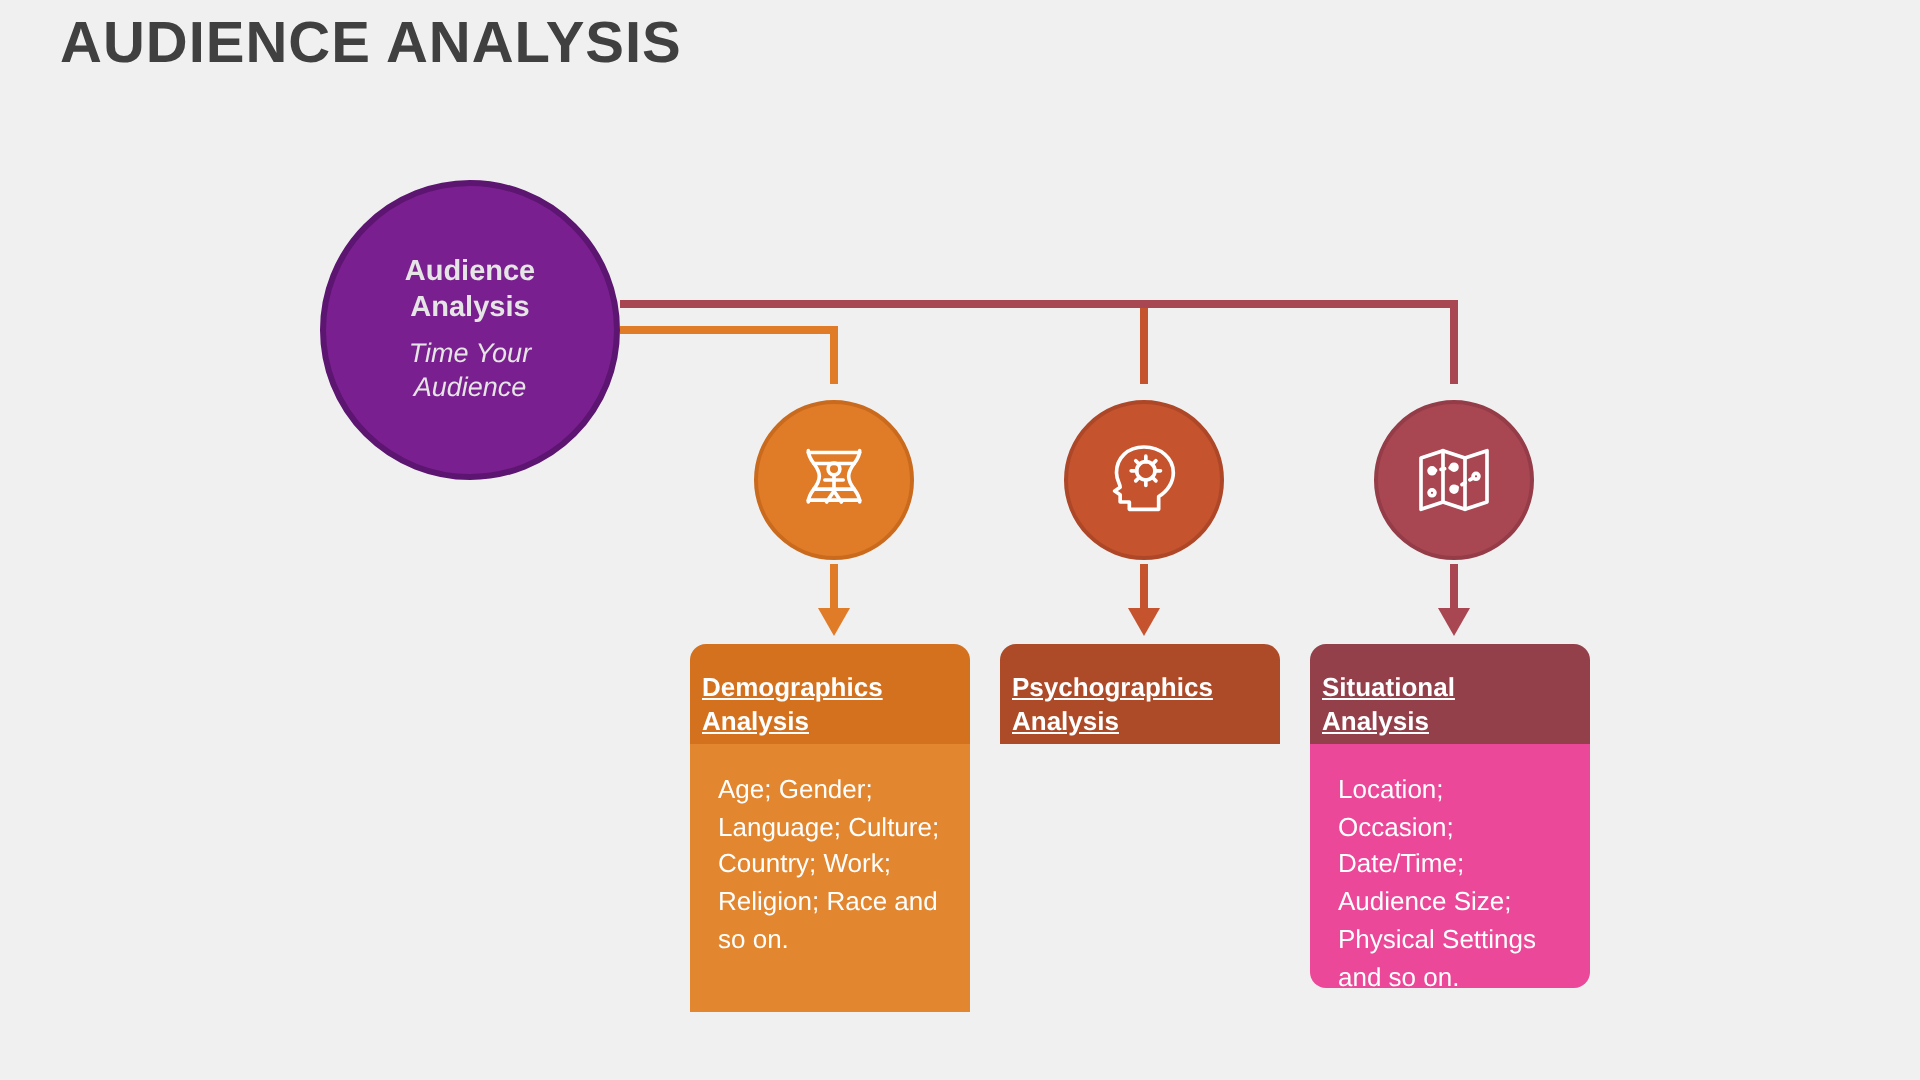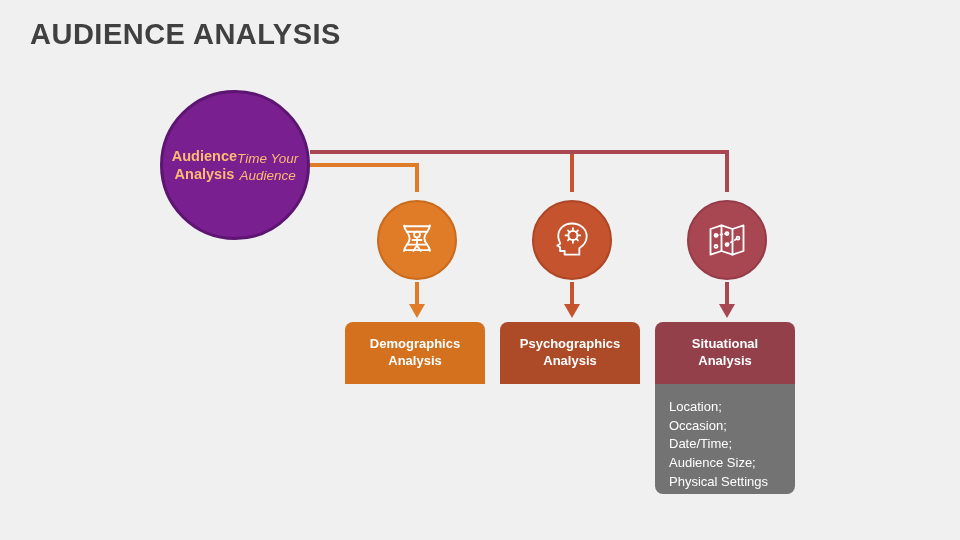--- a/index.html
+++ b/index.html
@@ -15,21 +15,21 @@
     position: relative;
   }
   #slide {
     position: relative;
     width: 960px;
     height: 540px;
   }
   #title {
     position: absolute;
     left: 30px;
-    top: 18px;
+    top: 6px;
     font-size: 29px;
     font-weight: bold;
     letter-spacing: 0.5px;
     color: #404040;
     font-family: "Liberation Sans", sans-serif;
   }
 
   
   #connectors {
     position: absolute;
@@ -37,24 +37,24 @@
     top: 0;
     width: 960px;
     height: 540px;
   }
 
   
   .main-circle {
     position: absolute;
     border-radius: 50%;
     display: flex;
-    flex-direction: row;
+    flex-direction: column;
     align-items: center;
     justify-content: center;
-    color: #fdba74;
+    color: #e5e5e5;
     text-align: center;
     box-sizing: border-box;
   }
   #hub {
     left: 160px;
     top: 90px;
     width: 150px;
     height: 150px;
     background: #7a1f8f;
     border: 3px solid #5c1570;
@@ -89,43 +89,43 @@
   
   .card {
     position: absolute;
     width: 140px;
     border-radius: 8px;
     overflow: hidden;
     box-sizing: border-box;
     color: #ffffff;
   }
   .card-head {
-    text-align: center;
     font-weight: bold;
     font-size: 13px;
     line-height: 1.3;
-    padding: 14px 6px 14px 6px;
+    padding: 14px 6px 2px 6px;
+    text-decoration: underline;
   }
   .card-body {
     font-size: 13px;
     line-height: 1.45;
     padding: 14px 12px 16px 14px;
     min-height: 104px;
   }
   #card-1 { left: 345px; top: 322px; height: 192px; }
   #card-1 .card-head { background: #d4711f; }
   #card-1 .card-body { background: #e2862f; }
 
   #card-2 { left: 500px; top: 322px; height: 192px; }
   #card-2 .card-head { background: #ad4a28; }
   #card-2 .card-body { background: #c4552f; }
 
   #card-3 { left: 655px; top: 322px; height: 172px; }
   #card-3 .card-head { background: #93404b; }
-  #card-3 .card-body { background: #737373; }
+  #card-3 .card-body { background: #ec4899; }
 </style>
 </head>
 <body>
 
 <div id="slide">
 
   <div id="title">AUDIENCE ANALYSIS</div>
 
   <svg id="connectors" viewBox="0 0 960 540">
 
@@ -196,20 +196,21 @@
         <path d="M12 19 L24 17 M24 29 L36 22" stroke-dasharray="2 3"></path>
       </g>
     </svg>
   </div>
 
   <div id="card-1" class="card">
     <div class="card-head">
       <span>Demographics</span><br>
       <span>Analysis</span>
     </div>
+    <div class="card-body">Age; Gender; Language; Culture; Country; Work; Religion; Race and so on.</div>
   </div>
 
   <div id="card-2" class="card">
     <div class="card-head">
       <span>Psychographics</span><br>
       <span>Analysis</span>
     </div>
   </div>
 
   <div id="card-3" class="card">

